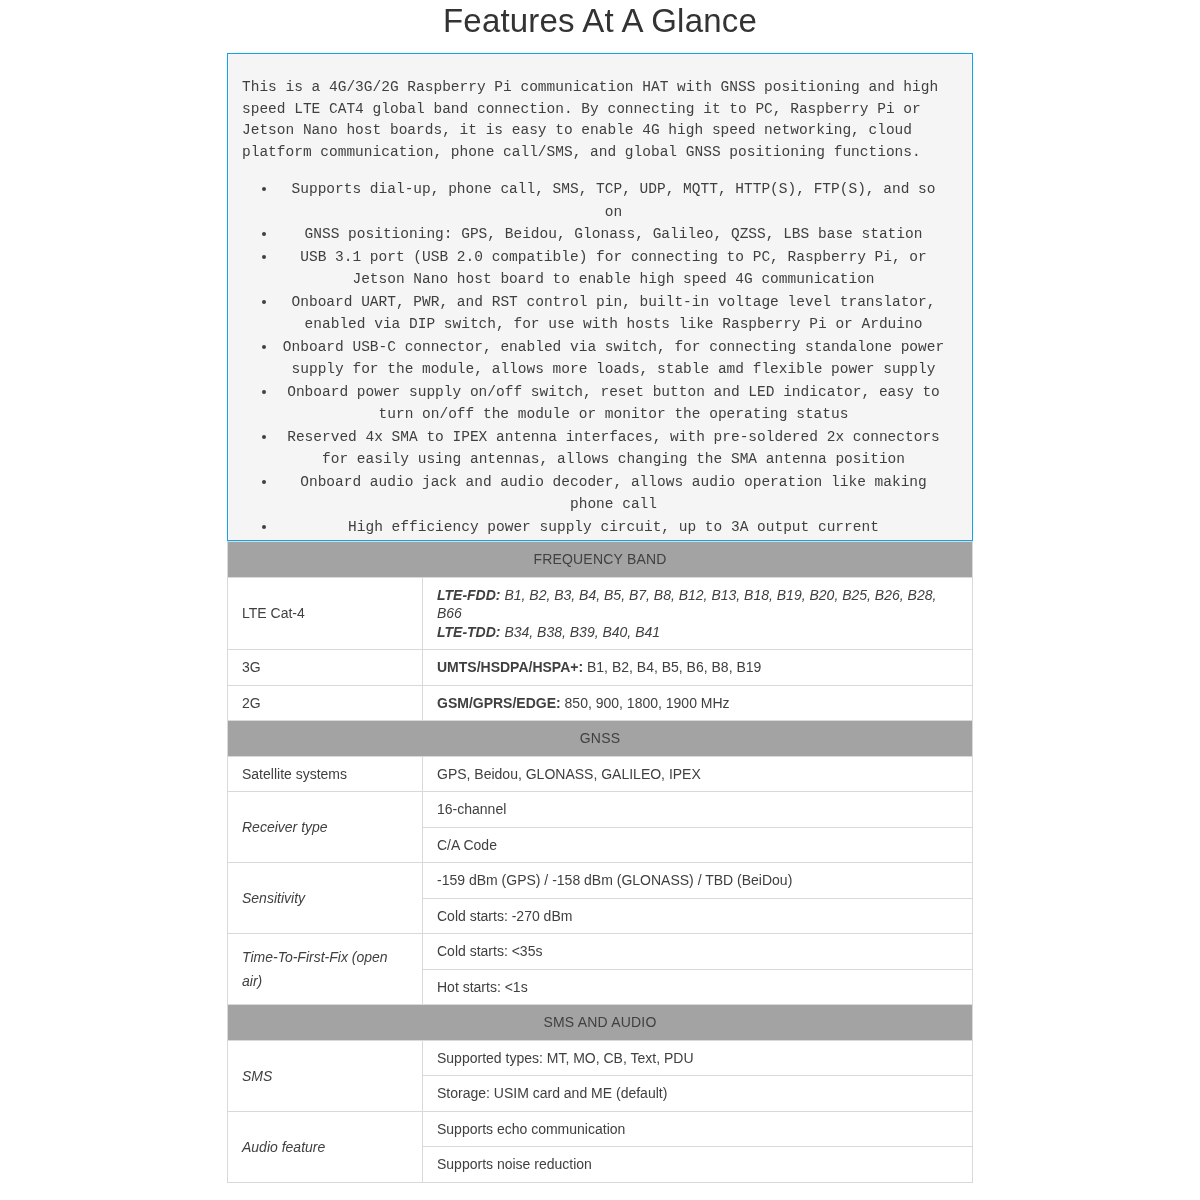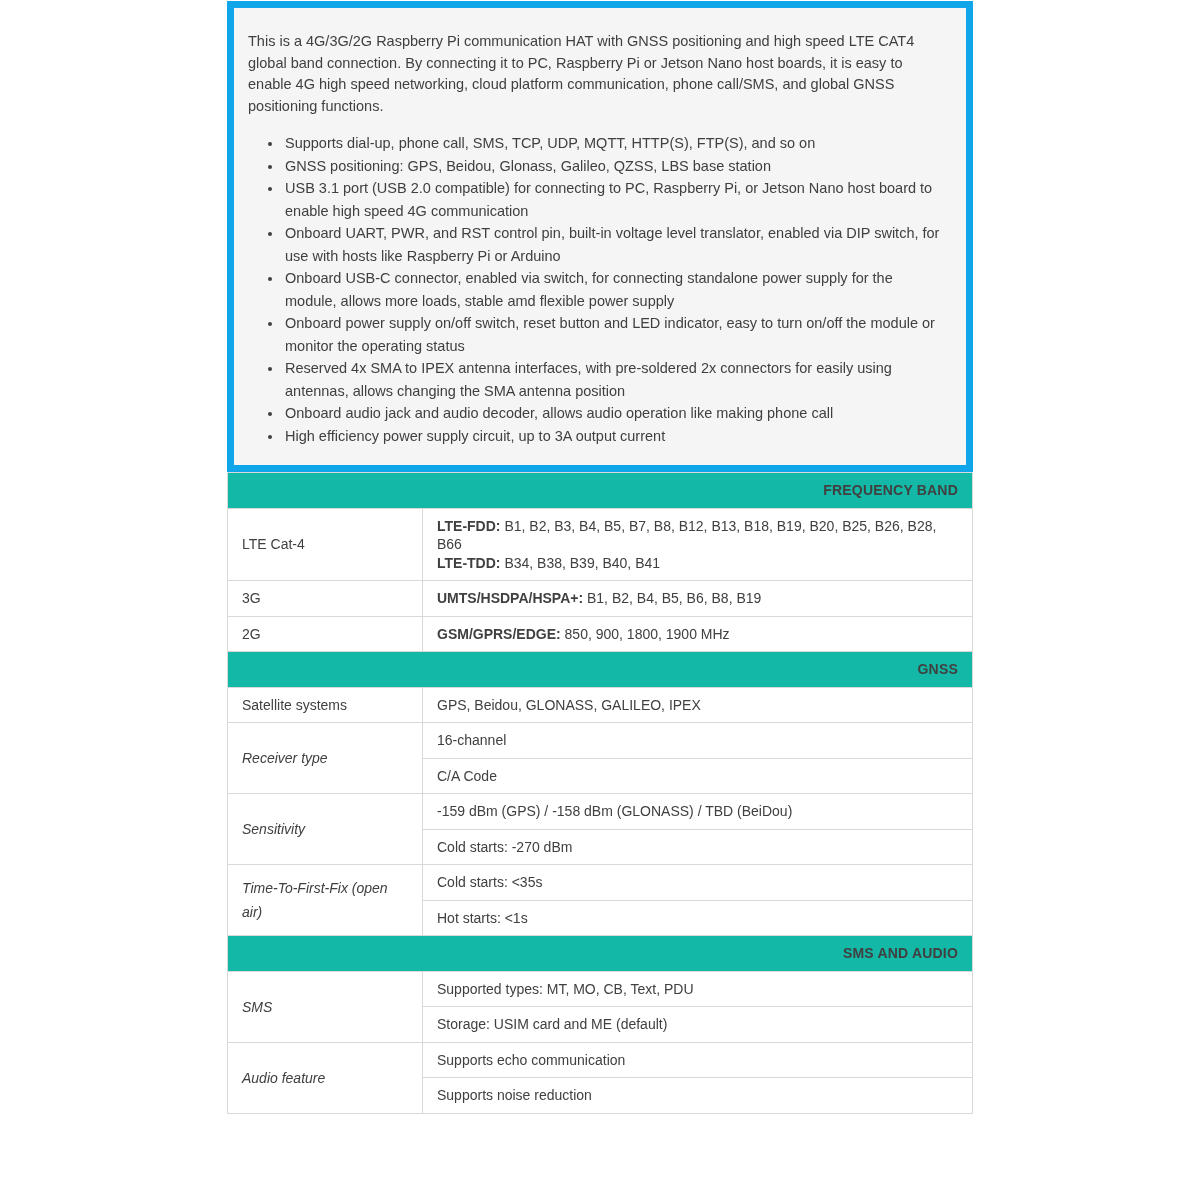--- a/index.html
+++ b/index.html
@@ -28,72 +28,75 @@
     text-align: center;
     margin: 0;
     line-height: 40px;
     letter-spacing: 0.2px;
   }
   h1.title-features { margin-top: 0px; margin-bottom: 12px; }
   h1.title-specs  { margin-top: 25px; margin-bottom: 12px; }
 
   .feature-box {
     background: #f5f5f5;
-    border: 7px solid #0ea5e9;
-    padding: 23px 24px 18px 14px;
+    border: 1px solid #0ea5e9;
+    padding: 23px 24px 2px 14px;
     font-size: 14.5px;
     line-height: 21.5px;
     color: #404040;
+    font-family: Liberation Mono, monospace;
   }
   .feature-box p {
     margin: 0 0 15px 0;
   }
   .feature-box ul {
     margin: 0;
     padding: 0 0 0 35px;
   }
   .feature-box li {
     line-height: 22.5px;
     padding-left: 2px;
+    text-align: center;
   }
   .feature-box li::marker { color: #404040; }
 
   table.specs {
     width: 100%;
     border-collapse: collapse;
     table-layout: fixed;
     font-size: 14px;
   }
   table.specs td {
     border: 1px solid #d9d9d9;
     padding: 8px 14px;
     line-height: 18.5px;
     vertical-align: middle;
     color: #404040;
     overflow: hidden;
   }
   td.section-header {
-    background: #14b8a6;
-    text-align: right;
-    font-weight: bold;
+    background: #a3a3a3;
+    text-align: center;
+    font-weight: normal;
     color: #3a3a3a;
     padding: 7px 14px;
     letter-spacing: 0.2px;
   }
   td.label { padding-left: 14px; margin-top: 12px; }
   td.label.span2 { line-height: 24px; font-style: italic; }
-  td.lte-val { padding: 5px 14px; line-height: 25px; }
+  td.lte-val { padding: 5px 14px; line-height: 25px; font-style: italic; }
   .b { font-weight: bold; }
 </style>
 </head>
 <body>
 
 <div class="page">
   <div class="content">
 
+    <h1 class="section-title title-features">Features At A Glance</h1>
 
     <div class="feature-box">
       <p>This is a 4G/3G/2G Raspberry Pi communication HAT with GNSS positioning and high speed LTE CAT4 global band connection. By connecting it to PC, Raspberry Pi or Jetson Nano host boards, it is easy to enable 4G high speed networking, cloud platform communication, phone call/SMS, and global GNSS positioning functions.</p>
       <ul>
         <li>Supports dial-up, phone call, SMS, TCP, UDP, MQTT, HTTP(S), FTP(S), and so on</li>
         <li>GNSS positioning: GPS, Beidou, Glonass, Galileo, QZSS, LBS base station</li>
         <li>USB 3.1 port (USB 2.0 compatible) for connecting to PC, Raspberry Pi, or Jetson Nano host board to enable high speed 4G communication</li>
         <li>Onboard UART, PWR, and RST control pin, built-in voltage level translator, enabled via DIP switch, for use with hosts like Raspberry Pi or Arduino</li>
         <li>Onboard USB-C connector, enabled via switch, for connecting standalone power supply for the module, allows more loads, stable amd flexible power supply</li>
         <li>Onboard power supply on/off switch, reset button and LED indicator, easy to turn on/off the module or monitor the operating status</li>

